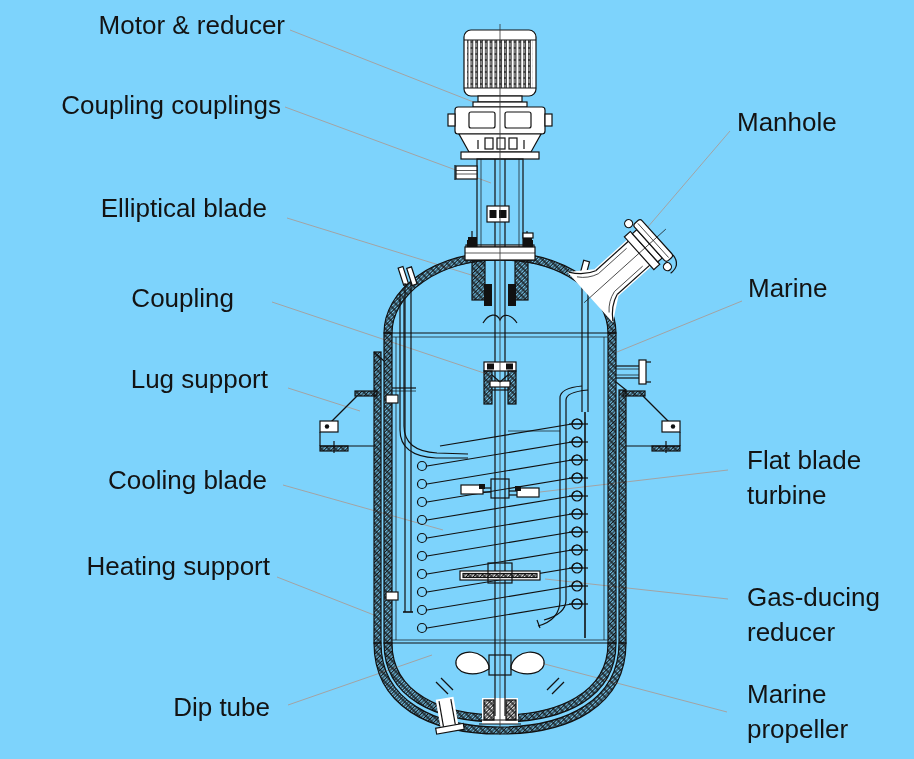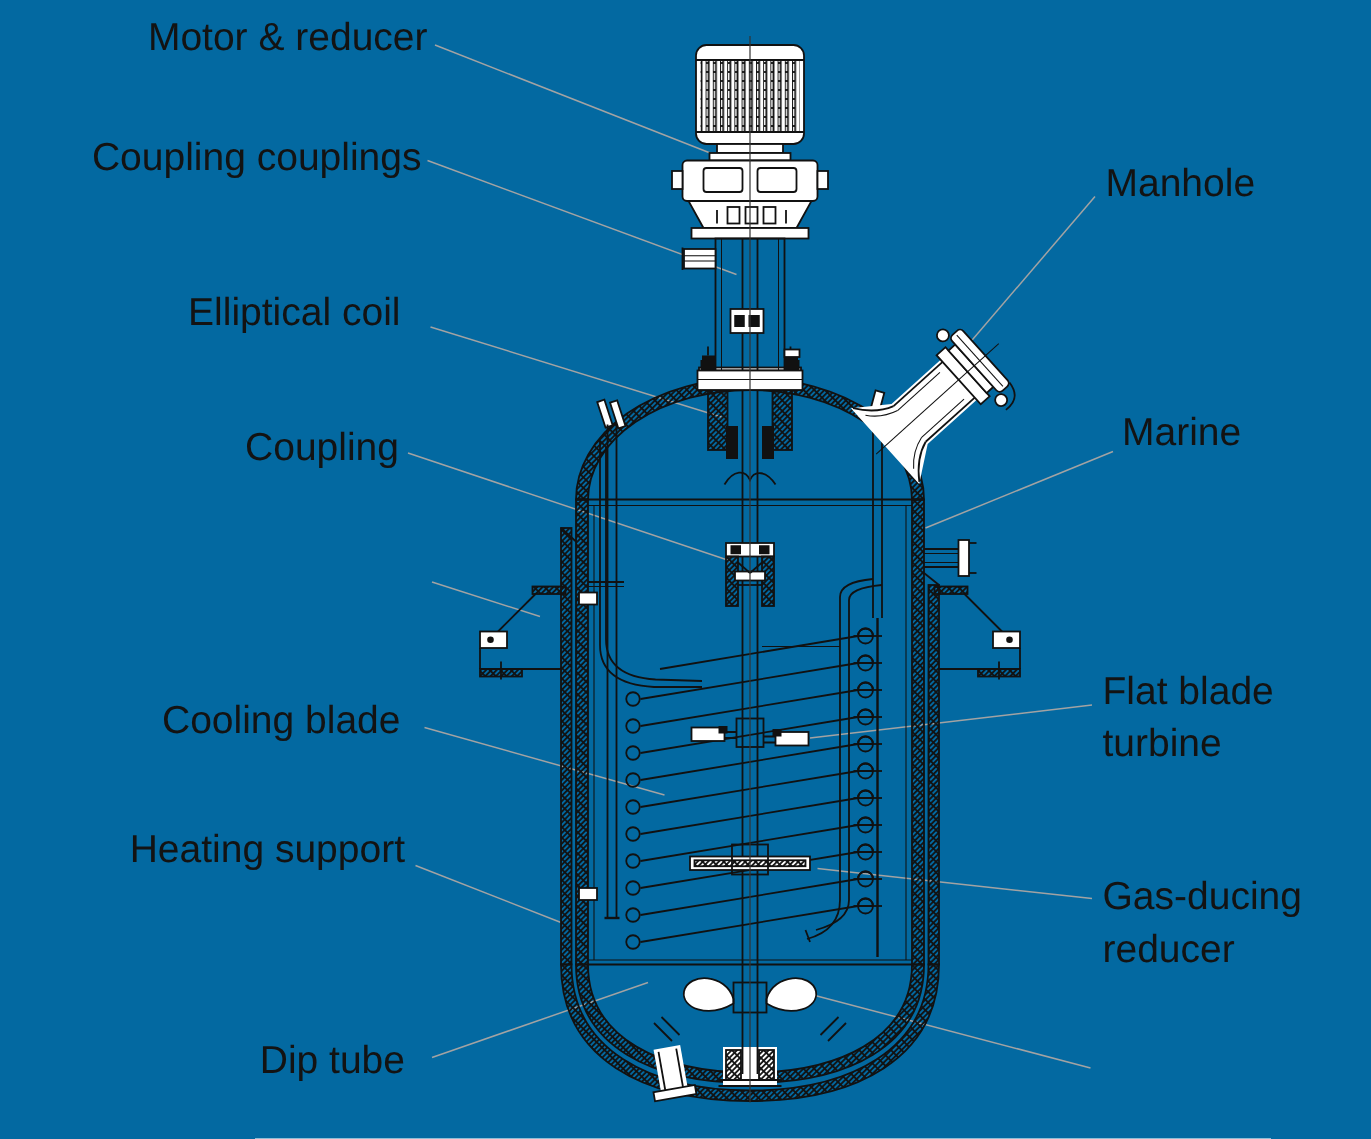--- a/index.html
+++ b/index.html
@@ -1,32 +1,32 @@
 <!DOCTYPE html>
 <html><head>
 <meta charset="utf-8">
 <style>
   html,body{margin:0;padding:0;background:#fff;}
-  #stage{position:relative;width:914px;height:759px;background:#0369a1;overflow:hidden;
+  #stage{position:relative;width:914px;height:759px;background:#7dd3fc;overflow:hidden;
          font-family:"Liberation Sans",sans-serif;}
   #drawing{position:absolute;left:0;top:0;}
   svg *{fill:none;stroke:#111;stroke-width:1.2;}
   svg .h{fill:url(#h1);}
   svg .w{fill:#fff;}
   svg .wf{fill:#fff;stroke:none;}
   svg .k{fill:#111;stroke:none;}
   svg .thin{stroke-width:0.7;}
   svg .bold{stroke-width:1.6;}
   svg .leader{stroke:#a3a3a3;stroke-width:1;}
   svg .cl{stroke:#333;stroke-width:0.8;}
   svg .finfill{fill:url(#fins);stroke:none;}
   .lbl{position:absolute;font-size:26px;line-height:35px;color:#131313;
        white-space:nowrap;transform:translateY(-50%);}
   .lbl.lcol{text-align:right;}
-  .lbl.rcol{white-space:normal;width:152px;}
+  .lbl.rcol{white-space:normal;width:152px;margin-left:12px;}
 </style>
 </head>
 <body>
 
 <div id="stage">
 
 <svg id="drawing" width="914" height="759" viewBox="0 0 914 759">
   <defs>
     <pattern id="h1" width="5" height="5" patternUnits="userSpaceOnUse" patternTransform="rotate(45)">
       <rect width="5" height="5" fill="#fff"></rect>
@@ -319,23 +319,25 @@
     <circle class="w" cx="625" cy="222" r="4"></circle>
     <path d="M620,210 q13,1 12,14" stroke-width="1.1"></path>
     <line class="thin" x1="596" y1="198" x2="596" y2="308"></line>
   </g>
 
   <line class="cl" x1="500" y1="24" x2="500" y2="735"></line>
 </svg>
 
 <div class="lbl lcol" style="right:629px;top:25px;">Motor &amp; reducer</div>
 <div class="lbl lcol" style="right:633px;top:105px;">Coupling couplings</div>
-<div class="lbl lcol" style="right:647px;top:208px;">Elliptical coil</div>
-<div class="lbl lcol" style="right:648px;top:298px;">Coupling</div>
+<div class="lbl lcol" style="right:647px;top:208px;">Elliptical blade</div>
+<div class="lbl lcol" style="right:680px;top:298px;">Coupling</div>
+<div class="lbl lcol" style="right:646px;top:379px;">Lug support</div>
 <div class="lbl lcol" style="right:647px;top:480px;">Cooling blade</div>
 <div class="lbl lcol" style="right:644px;top:566px;">Heating support</div>
 <div class="lbl lcol" style="right:644px;top:707px;text-align:center;">Dip tube</div>
 <div class="lbl" style="left:737px;top:122px;">Manhole</div>
 <div class="lbl" style="left:748px;top:288px;">Marine</div>
 <div class="lbl rcol" style="left:735px;top:478px;">Flat blade turbine</div>
 <div class="lbl rcol" style="left:735px;top:615px;">Gas-ducing reducer</div>
+<div class="lbl rcol" style="left:735px;top:712px;">Marine propeller</div>
 
 </div>
 
 </body></html>

